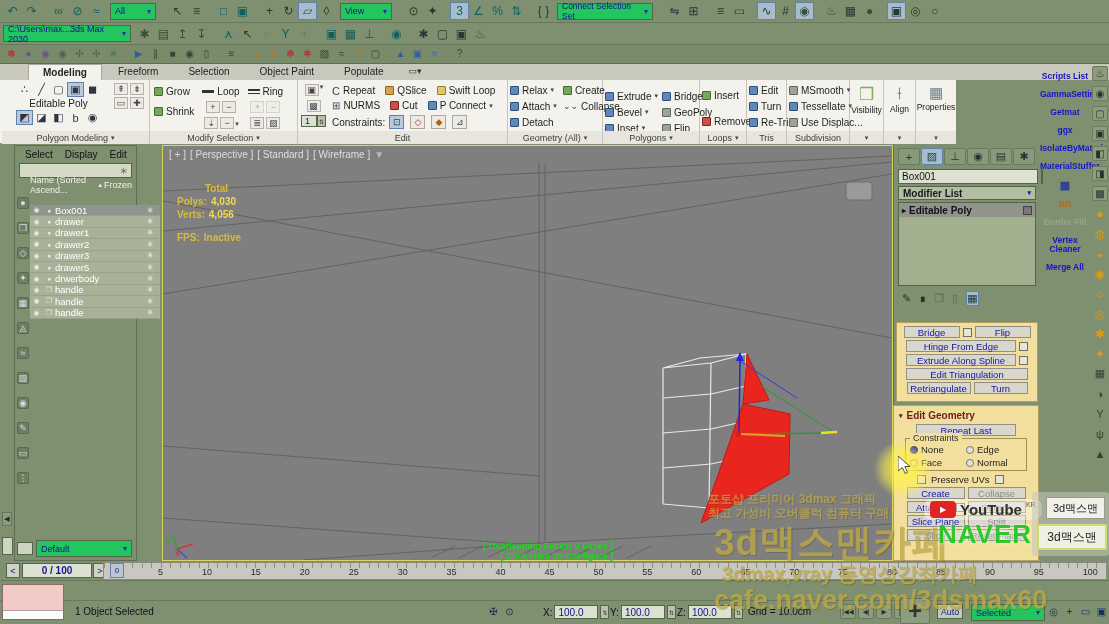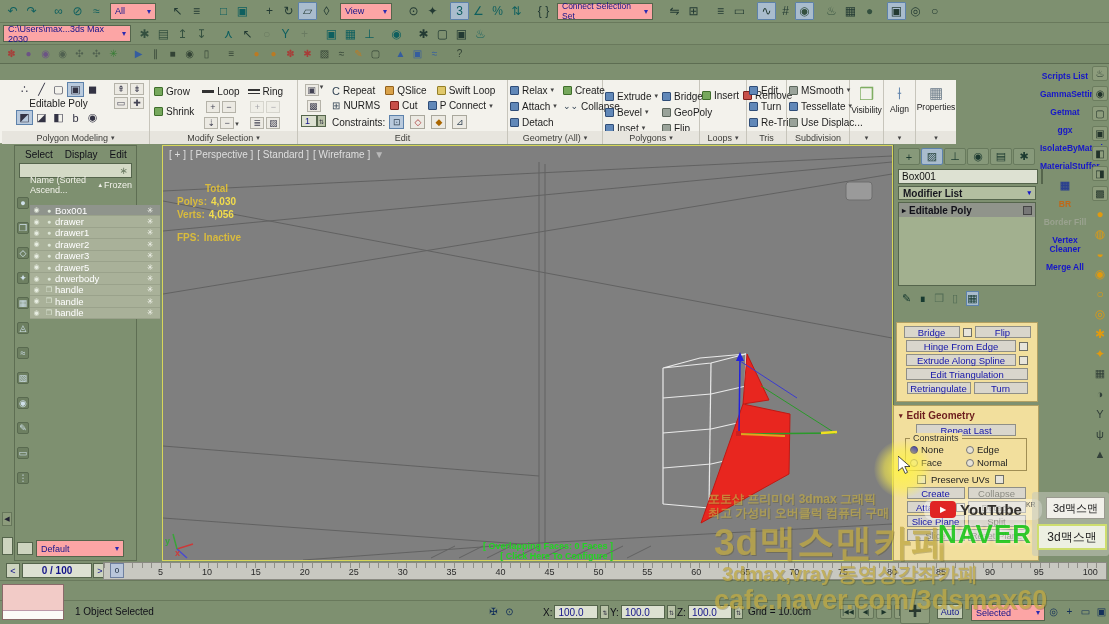--- a/index.html
+++ b/index.html
@@ -11,21 +11,21 @@
   .tb2{top:23px;height:22px;border-bottom:1px solid #69795c}
   .tb3{top:45px;height:19px;border-bottom:1px solid #5d6d52;background:#798b6b}
   .grp{display:flex;align-items:center}
   .ic{display:inline-flex;width:19px;height:18px;align-items:center;justify-content:center;font-size:12px;line-height:1;cursor:default}
   .tb3 .ic{width:17px;height:15px;font-size:10px;opacity:.85}
   .ic.t{color:#0e5f5f}.ic.d{color:#233a33}.ic.m{color:#34503f}.ic.dim{color:#5e6e58;opacity:.6}
   .ic.hl{background:#a9bccd;border:1px solid #5d82ab;border-radius:1px}
   .ic.sp{margin-left:8px}
   .ic3.rd{color:#b03030}.ic3.pu{color:#6a4a8a}.ic3.gy{color:#4a5a4c}.ic3.tl{color:#0e5f5f}
   .ic3.gn{color:#2a7a2a}.ic3.bl{color:#2a56a8}.ic3.dk{color:#27372c}.ic3.or{color:#c67818}
-  .dd{height:17px;background:#fca5a5;border:1px solid #55654c;display:inline-flex;align-items:center;justify-content:space-between;padding:0 4px;font-size:9px;color:#13138a;margin:0 4px}
+  .dd{height:17px;background:#22c55e;border:1px solid #55654c;display:inline-flex;align-items:center;justify-content:space-between;padding:0 4px;font-size:9px;color:#13138a;margin:0 4px}
   .dd .car{color:#2a2ab0;font-size:8px;margin-left:5px}
   
   .rtabs{position:absolute;top:64px;left:0;width:1109px;height:16px;background:#c9c8bd;display:flex;align-items:flex-end;padding-left:28px;gap:2px}
   .tab{height:16px;padding:2px 14px 1px;font-size:10px;color:#222;cursor:default}
   .tab.active{background:#f3f2ec;border:1px solid #a9a79c;border-bottom:none;font-weight:bold}
   .rib{position:absolute;top:80px;left:0;width:956px;height:64px;background:#f3f2ec;border-bottom:1px solid #8c9a7b}
   .rp{position:absolute;top:0;height:64px;border-right:1px solid #c7c5bb}
   .rp .foot{position:absolute;bottom:0;left:0;right:0;height:13px;display:flex;align-items:center;justify-content:center;gap:3px;font-size:9px;color:#3c3c38;background:#e7e5de}
   .rbtn{display:flex;align-items:center;gap:3px;height:14px;font-size:10px;color:#1d1d1d;white-space:nowrap;cursor:default}
   .ri{width:9px;height:9px;background:#6188b8;border:1px solid #2f4d78;border-radius:1px;flex:0 0 auto}
@@ -47,21 +47,21 @@
   .ehead{display:flex;margin-left:15px;height:12px;align-items:center;font-size:9px;color:#f2f2ea}
   .efilters{position:absolute;left:1px;top:47px;width:14px;display:flex;flex-direction:column;gap:13px;align-items:center;padding-top:4px}
   .fic{color:#cfe0ea;font-size:9px;width:12px;height:12px;display:inline-flex;align-items:center;justify-content:center;background:#6d7f61;border:1px solid #596a50;border-radius:2px}
   .erows{position:absolute;left:15px;top:59px;width:130px}
   .erow{height:11.4px;display:flex;align-items:center;background:#a9b199;color:#fff;font-size:9.5px;border-bottom:1px solid #9aa28b}
   .erow.sel{background:#8f948c}
   .erow .ey{width:13px;text-align:center;font-size:7px;color:#e8eee2}
   .erow .ti{width:12px;text-align:center;font-size:7px;color:#dfe8d8}
   .erow .nm{flex:1;overflow:hidden;white-space:nowrap}
   .erow .fz{width:20px;text-align:center;font-size:8px;color:#f4f6ee}
-  .ebottom{position:absolute;left:2px;bottom:3px;right:12px;display:flex;gap:3px;align-items:center}
+  .ebottom{position:absolute;left:2px;bottom:3px;right:4px;display:flex;gap:3px;align-items:center}
   .ebottom .bx{width:16px;height:13px;background:#cdd4bf;border:1px solid #55654c}
   .ebottom .dd{flex:1;margin:0;color:#13138a}
   
   .vp{position:absolute;left:162px;top:145px;width:731px;height:416px;background:#7f7f7f;border:1px solid #d8d65a}
   .vplabel{position:absolute;left:6px;top:3px;color:#dfdfdf;font-size:10px;display:flex;gap:4px}
   .vstats{position:absolute;left:14px;top:36px;color:#d9bb3d;font-size:10px;font-weight:bold;line-height:13px}
   .vstats b{color:#f2dc4d;margin-left:4px}
   .vwarn{position:absolute;left:150px;top:395px;width:300px;text-align:right;color:#22d422;font-size:9px;font-weight:bold;line-height:10px}
   
   .cmd{position:absolute;left:893px;top:145px;width:147px;height:416px;background:#7e9070;border-left:1px solid #5e6e53}
@@ -242,20 +242,30 @@
         <span class="ic ic3 or">✎</span>
         <span class="ic ic3 dk">▢</span>
         <span class="ic ic3 bl sp">▲</span>
         <span class="ic ic3 tl">●</span>
         <span class="ic ic3 bl">▣</span>
         <span class="ic ic3 bl">≈</span>
         <span class="ic ic3 dk sp">?</span>
       </span>
   </div>
 
+  <div class="rtabs">
+    <span style="display:flex;gap:2px">
+        <span class="tab active">Modeling</span>
+        <span class="tab">Freeform</span>
+        <span class="tab">Selection</span>
+        <span class="tab">Object Paint</span>
+        <span class="tab">Populate</span>
+      </span>
+    <span class="ic d" style="margin-left:6px;font-size:9px">▭▾</span>
+  </div>
 
   <div class="rib">
     <div class="rp" style="left:2px;width:148px">
       <div style="display:flex;padding:2px 2px 0">
         <div style="flex:1">
           <div style="display:flex;justify-content:center">
               <span class="so">∴</span>
               <span class="so">╱</span>
               <span class="so">▢</span>
               <span class="so hl">▣</span>
@@ -453,21 +463,21 @@
             </span>
         </div>
       </div>
       <div class="foot">
           <span>Polygons</span>
           <span class="car">▾</span>
         </div>
     </div>
 
     <div class="rp" style="left:700px;width:47px">
-      <div style="display:flex;flex-direction:row;gap:4px;padding:8px 2px 0">
+      <div style="display:flex;flex-direction:column;gap:12px;padding:8px 2px 0">
         <span class="rbtn">
             <span class="ri g"></span>
             <span>Insert</span>
           </span>
         <span class="rbtn">
             <span class="ri r"></span>
             <span>Remove</span>
           </span>
       </div>
       <div class="foot">

